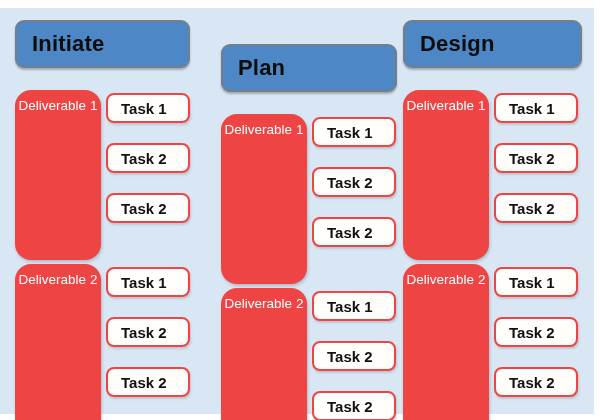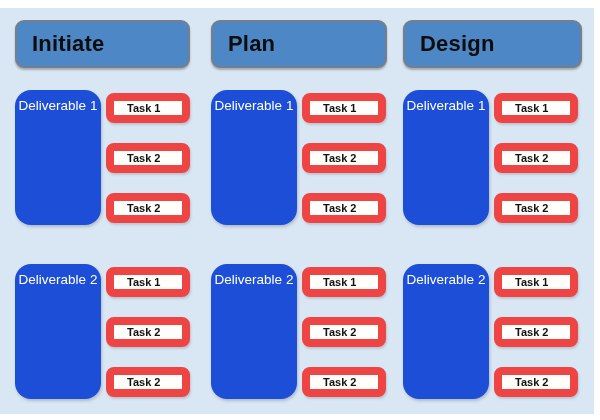--- a/index.html
+++ b/index.html
@@ -6,45 +6,45 @@
   .canvas{
     position:relative;width:600px;height:420px;background:#ffffff;
     font-family:"Liberation Sans",sans-serif;overflow:hidden;
   }
   .panel{
     position:absolute;left:0;top:8px;width:594px;height:406px;
     background:#d9e6f3;
   }
   .col{position:absolute;top:0;bottom:0;}
   .col-1{left:15px;width:175px;}
-  .col-2{left:211px;width:176px;}
+  .col-2{left:221px;width:176px;margin-top:24px;}
   .col-3{left:403px;width:179px;text-decoration:underline;}
   .phase-header{
     position:absolute;left:0;right:0;top:12px;height:48px;
     background:#4e87c5;border:2px solid #747f8b;border-radius:9px;
     box-sizing:border-box;display:flex;align-items:center;
     padding-left:15px;font-size:22px;font-weight:bold;color:#0d0d0d;
     letter-spacing:.2px;
     box-shadow:0 2px 2px rgba(90,100,110,.45);
   }
   .group{position:absolute;left:0;width:100%;height:134px;}
   .group-1{top:82px;}
   .group-2{top:256px;}
   .deliverable{
-    position:absolute;left:0;top:0;width:86px;height:135px;
-    background:#1d4ed8;border-radius:16px;color:#ffffff;
+    position:absolute;left:0;top:0;width:86px;height:170px;
+    background:#ef4444;border-radius:16px;color:#ffffff;
     font-size:13.5px;line-height:17px;text-align:center;
     padding:7px 1px 0;box-sizing:border-box;
     box-shadow:1px 2px 3px rgba(100,110,120,.35);
   }
   .task{
     position:absolute;left:91px;width:84px;height:30px;
-    background:#fffefb;border:8px solid #ef4444;border-radius:8px;
+    background:#fffefb;border:2px solid #ef4444;border-radius:8px;
     box-sizing:border-box;display:flex;align-items:center;
-    padding-left:13px;font-size:11px;font-weight:bold;color:#111;
+    padding-left:13px;font-size:15px;font-weight:bold;color:#111;
     box-shadow:1px 2px 2px rgba(120,130,140,.30);
   }
   .task-1{top:3px;}
   .task-2{top:53px;}
   .task-3{top:103px;}
 </style>
 </head>
 <body>
 
 <div class="canvas">

